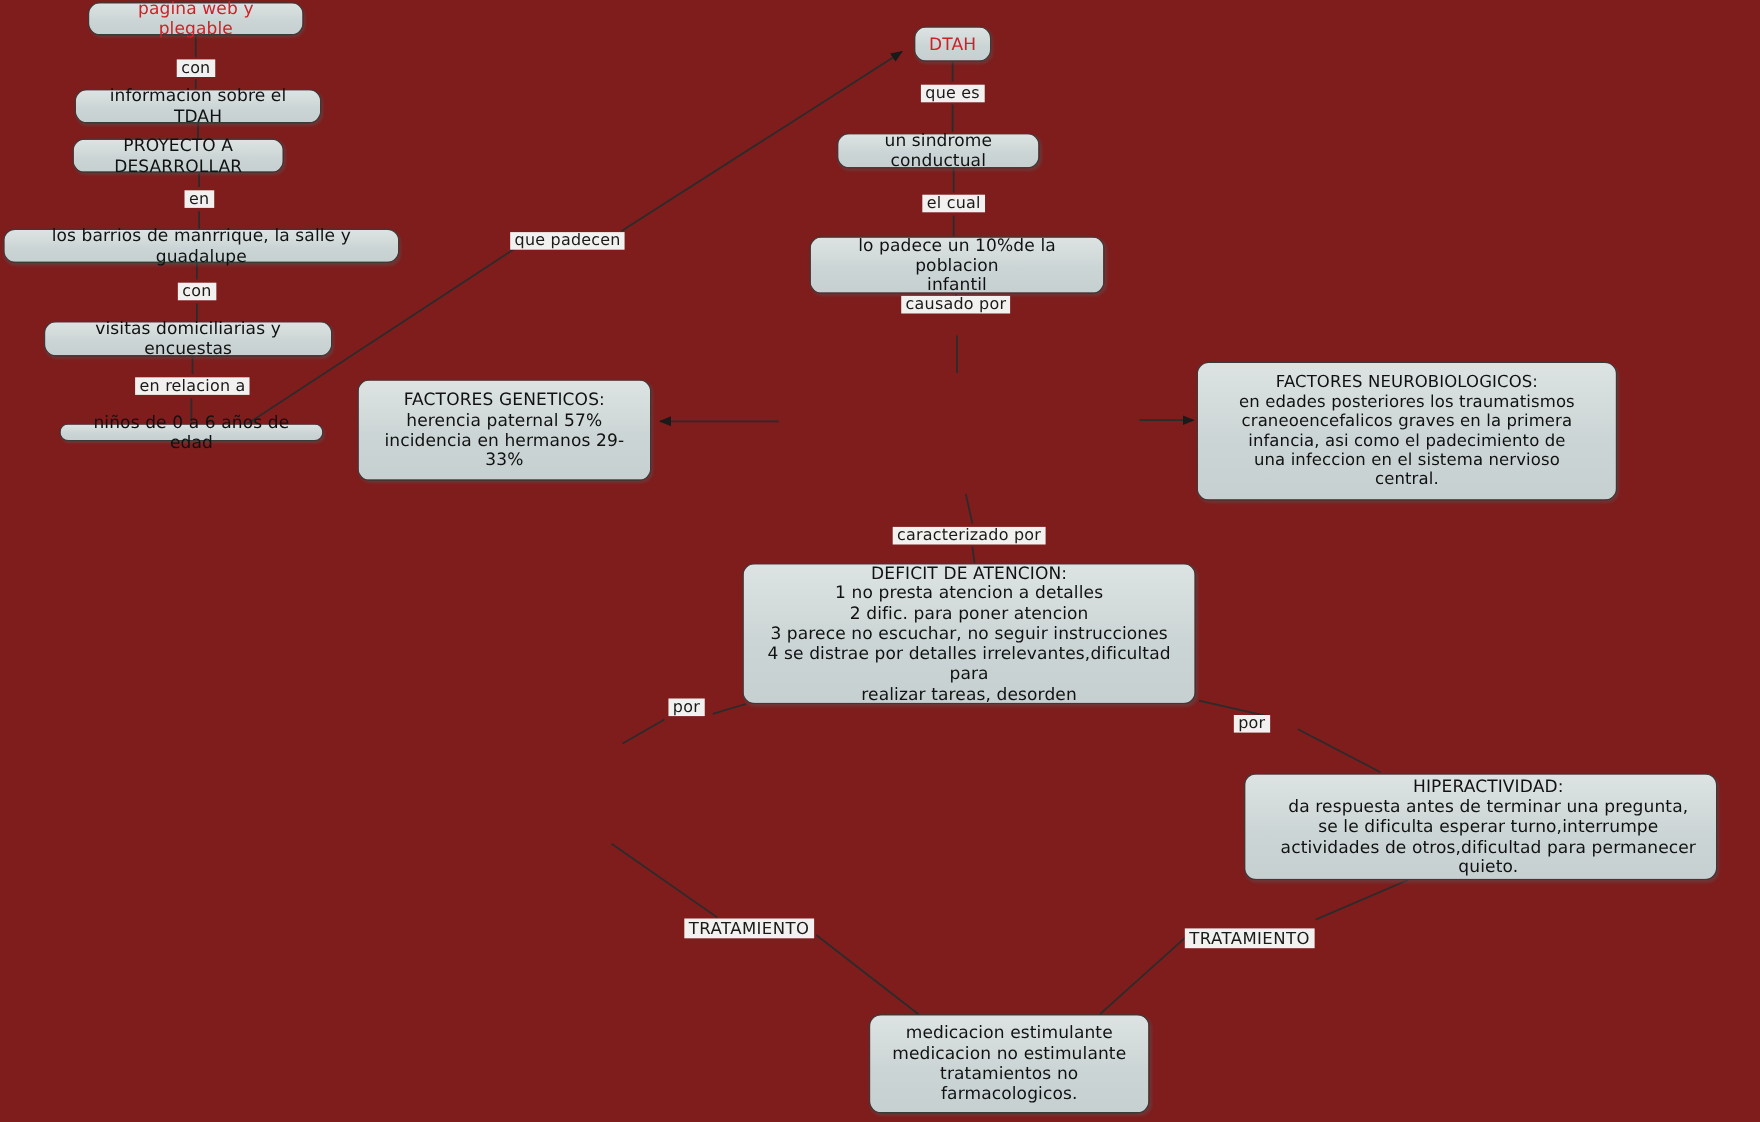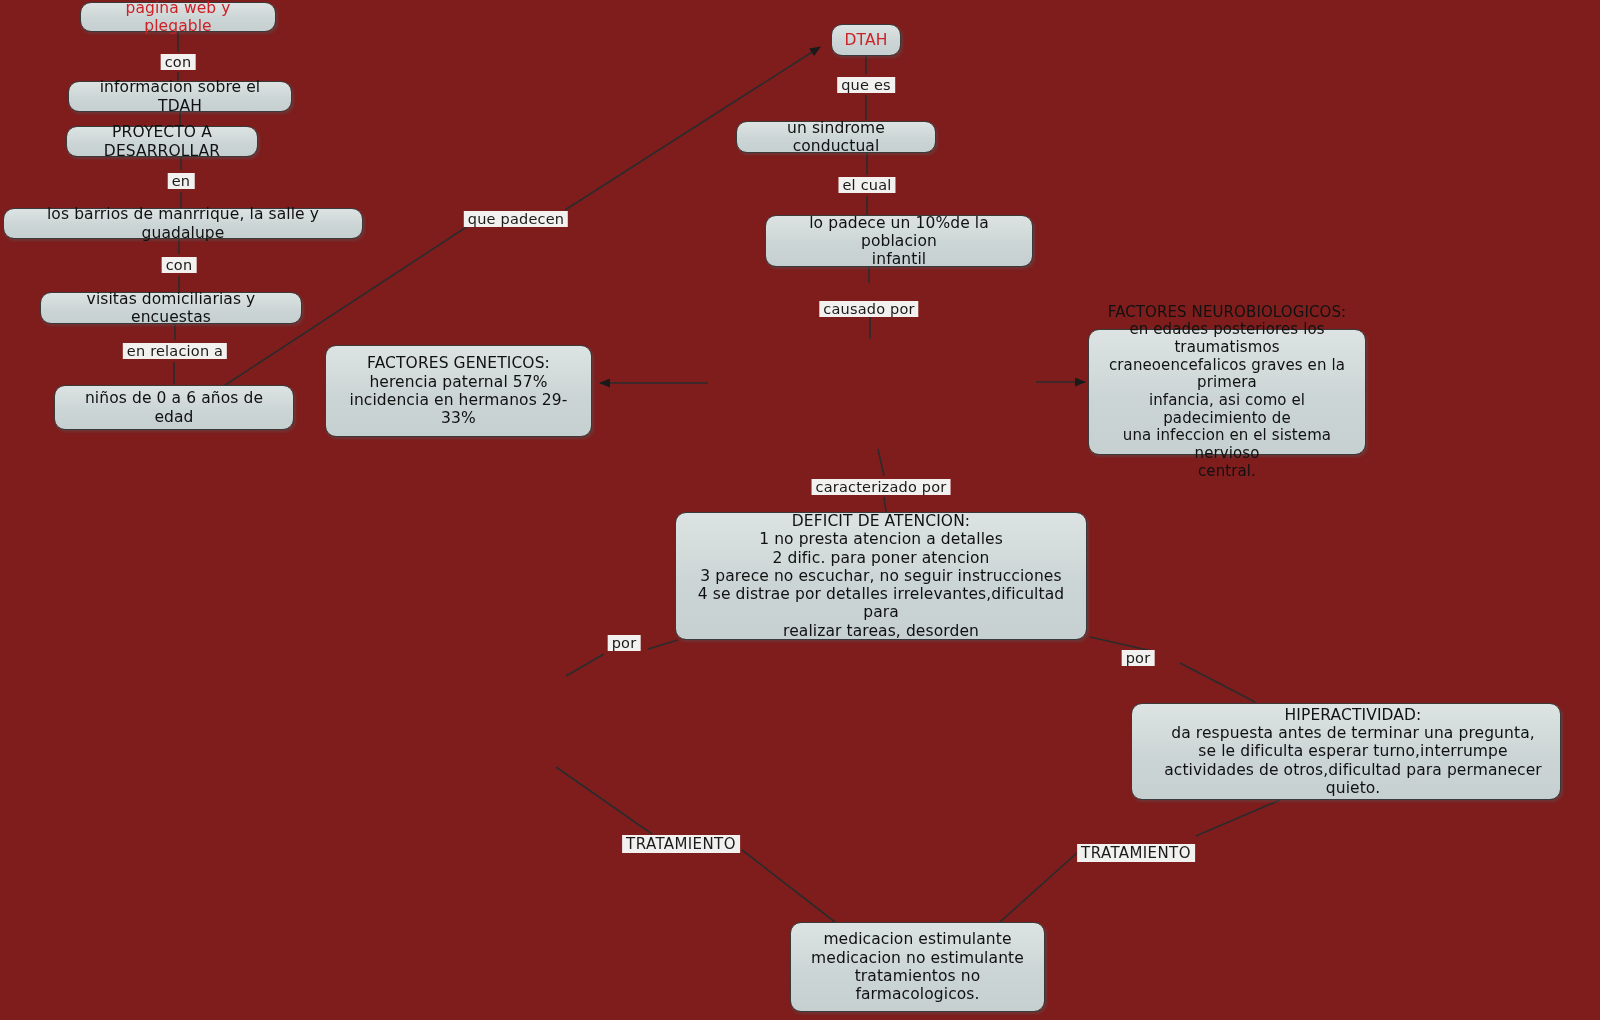--- a/index.html
+++ b/index.html
@@ -111,35 +111,35 @@
   <div class="node red-text" style="left:80px; top:2px; width:196px; height:30px;">pagina web y plegable</div>
 
   <div class="node" style="left:68px; top:81px; width:224px; height:31px;">informacion sobre el TDAH</div>
 
   <div class="node" style="left:66px; top:126px; width:192px; height:31px;">PROYECTO A DESARROLLAR</div>
 
   <div class="node" style="left:40px; top:292px; width:262px; height:32px;">visitas domiciliarias y encuestas</div>
 
   <div class="node" style="left:3px; top:208px; width:360px; height:31px;">los barrios de manrrique, la salle y guadalupe</div>
 
-  <div class="node" style="left:54px; top:385px; width:240px; height:45px;text-align:center;">niños de 0 a 6 años de edad</div>
+  <div class="node" style="left:54px; top:385px; width:240px; height:16px;text-align:center;">niños de 0 a 6 años de edad</div>
 
   <div class="node red-text" style="left:831px; top:24px; width:70px; height:32px;">DTAH</div>
 
-  <div class="node" style="left:736px; top:121px; width:200px; height:32px;">un sindrome conductual</div>
+  <div class="node" style="left:761px; top:121px; width:184px; height:32px;">un sindrome conductual</div>
 
-  <div class="node" style="left:736px; top:215px; width:268px; height:52px;margin-left:29px;">lo padece un 10%de la poblacion
+  <div class="node" style="left:736px; top:215px; width:268px; height:52px;">lo padece un 10%de la poblacion
 infantil</div>
 
   <div class="node" style="left:325px; top:345px; width:267px; height:92px;">FACTORES GENETICOS:
 herencia paternal 57%
 incidencia en hermanos 29-33%</div>
 
 
-  <div class="node small" style="left:1088px; top:329px; width:278px; height:126px;">FACTORES NEUROBIOLOGICOS:
+  <div class="node small" style="left:1088px; top:329px; width:382px; height:126px;">FACTORES NEUROBIOLOGICOS:
 en edades posteriores los traumatismos
 craneoencefalicos graves en la primera
 infancia, asi como el padecimiento de
 una infeccion en el sistema nervioso
 central.</div>
 
   <div class="node" style="left:675px; top:512px; width:412px; height:128px;">DEFICIT DE ATENCION:
 1 no presta atencion a detalles
 2 dific. para poner atencion
 3 parece no escuchar, no seguir instrucciones
@@ -163,21 +163,21 @@
   <div class="edge-label" style="left:179px; top:265px;">con</div>
 
   <div class="edge-label" style="left:175px; top:351px;">en relacion a</div>
 
   <div class="edge-label" style="left:516px; top:219px;">que padecen</div>
 
   <div class="edge-label" style="left:866px; top:85px;">que es</div>
 
   <div class="edge-label" style="left:867px; top:185px;">el cual</div>
 
-  <div class="edge-label" style="left:869px; top:309px;">causado por</div>
+  <div class="edge-label" style="left:869px; top:277px;">causado por</div>
 
   <div class="edge-label" style="left:881px; top:487px;">caracterizado por</div>
 
   <div class="edge-label" style="left:624px; top:643px;">por</div>
 
   <div class="edge-label" style="left:1138px; top:658px;">por</div>
 
   <div class="edge-label caps" style="left:681px; top:844px;">TRATAMIENTO</div>
 
   <div class="edge-label caps" style="left:1136px; top:853px;">TRATAMIENTO</div>

